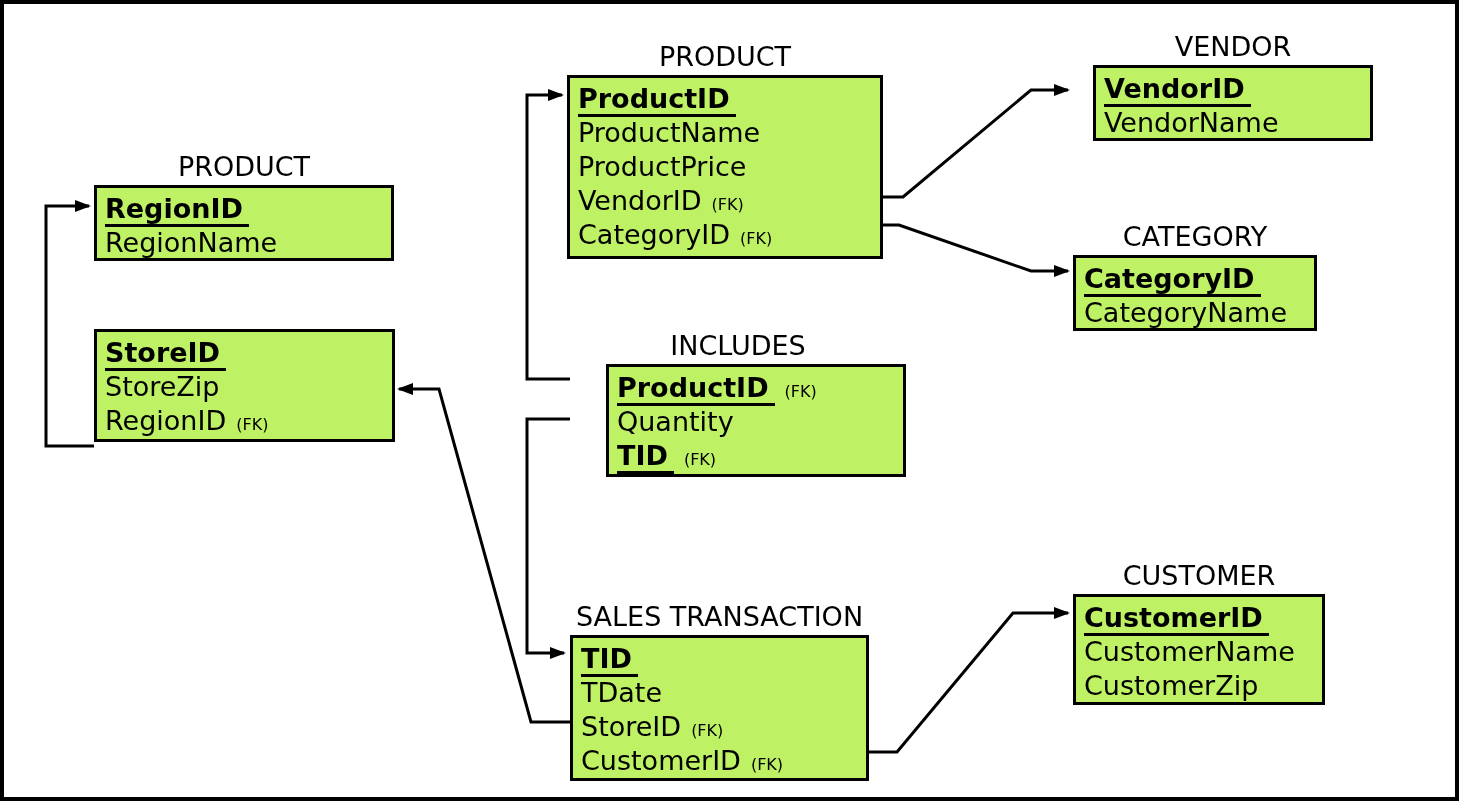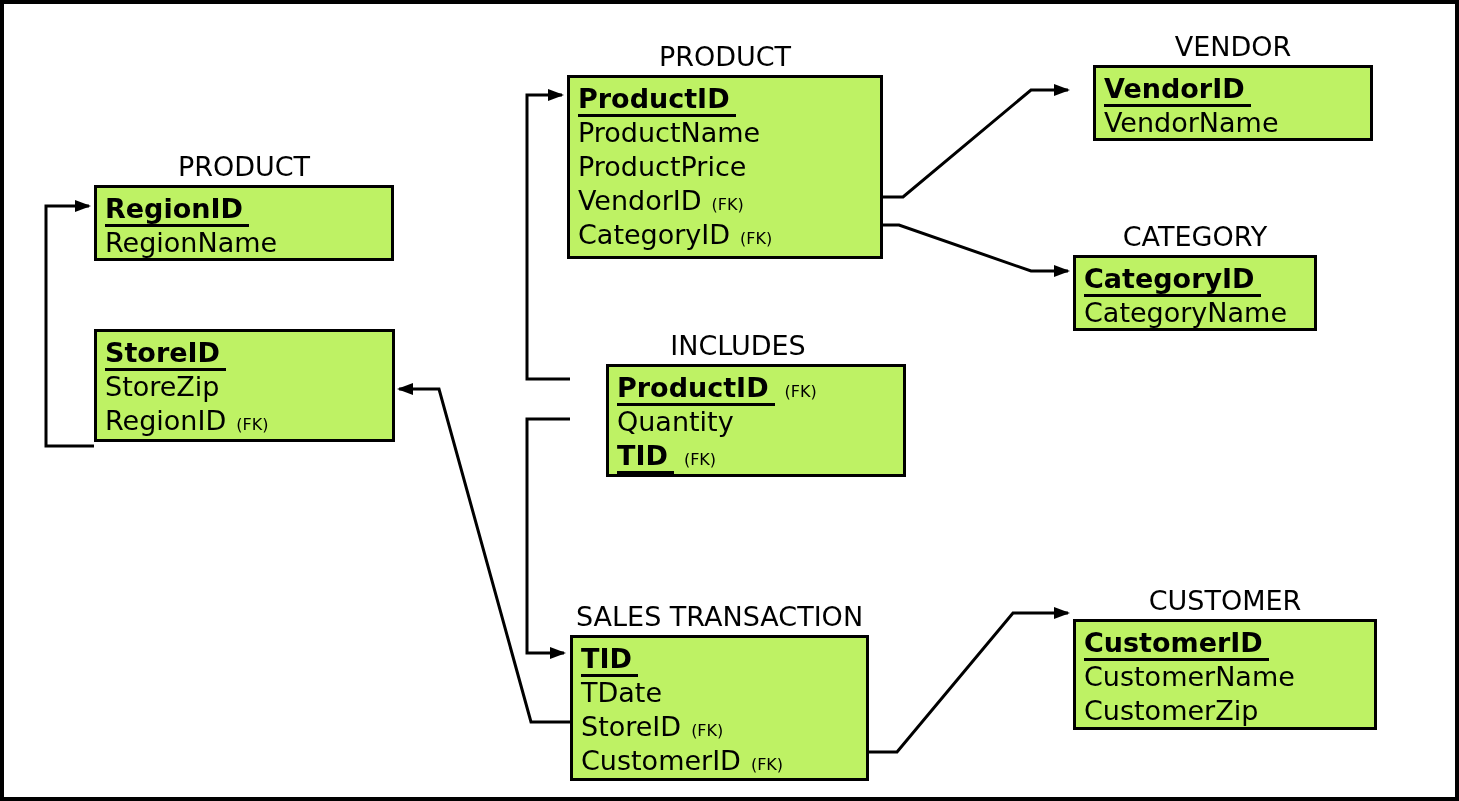--- a/index.html
+++ b/index.html
@@ -145,21 +145,21 @@
   <div class="entity" style="left:566px; top:596px; width:299px;">
     <div class="entity-title">SALES TRANSACTION</div>
     <div class="entity-box" style="height:146px;">
       <div class="attr"><span class="attr-name pk">TID</span></div>
       <div class="attr"><span class="attr-name">TDate</span></div>
       <div class="attr"><span class="attr-name">StoreID</span><span class="fk">(FK)</span></div>
       <div class="attr"><span class="attr-name">CustomerID</span><span class="fk">(FK)</span></div>
     </div>
   </div>
 
-  <div class="entity" style="left:1069px; top:555px; width:304px;margin-top:25px;">
+  <div class="entity" style="left:1069px; top:555px; width:252px;">
     <div class="entity-title">CUSTOMER</div>
     <div class="entity-box" style="height:111px;">
       <div class="attr"><span class="attr-name pk">CustomerID</span></div>
       <div class="attr"><span class="attr-name">CustomerName</span></div>
       <div class="attr"><span class="attr-name">CustomerZip</span></div>
     </div>
   </div>
 
 </div>
 

